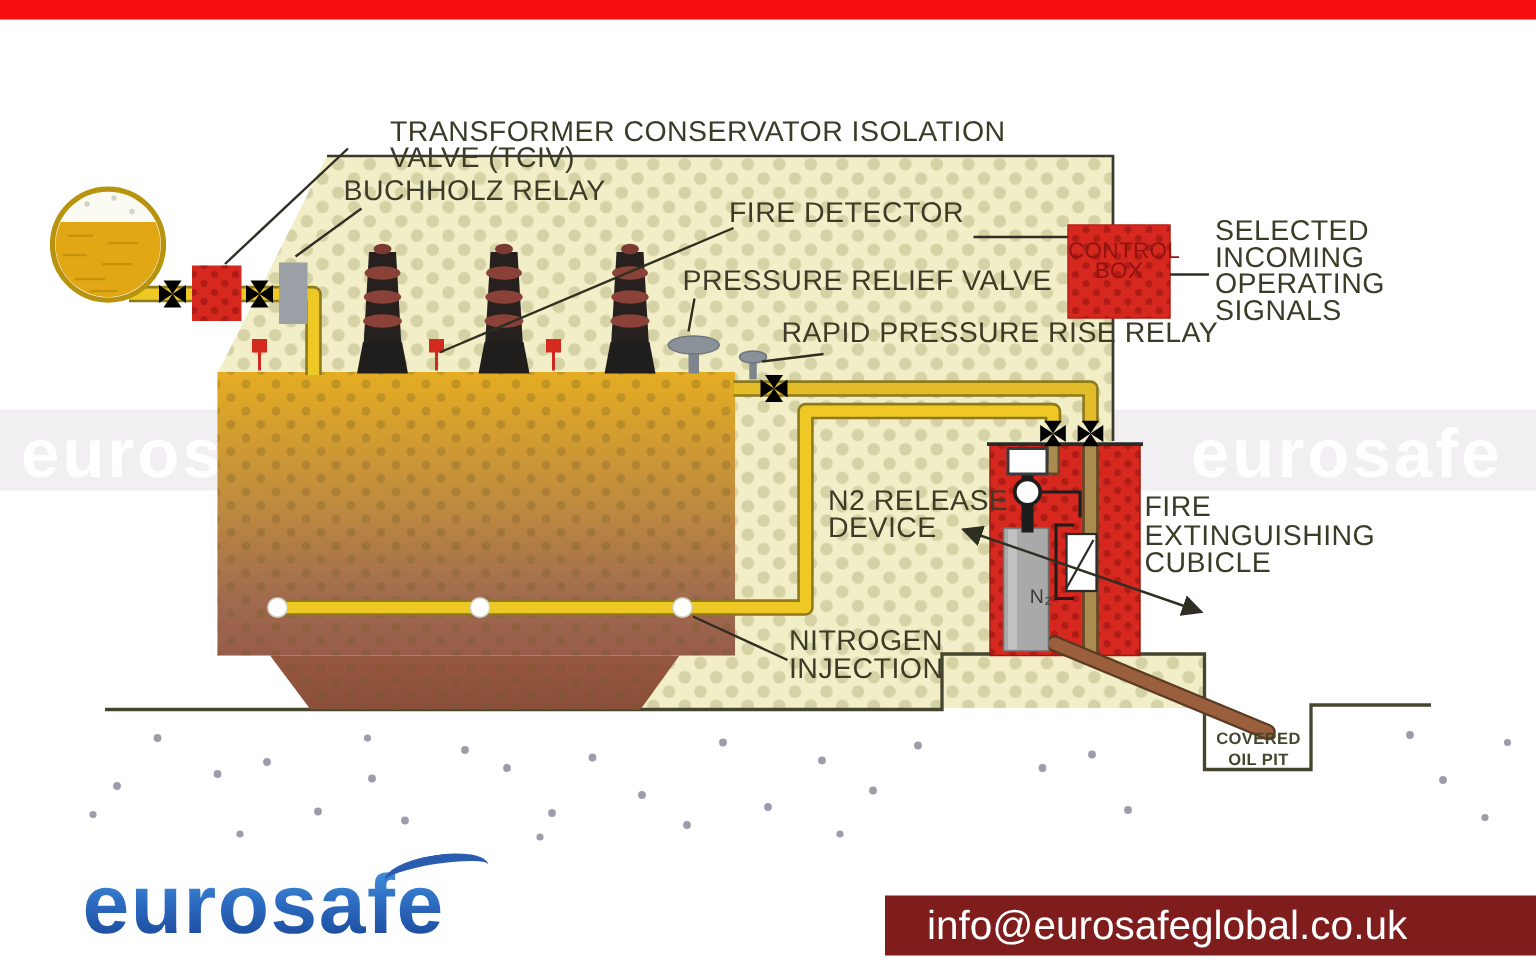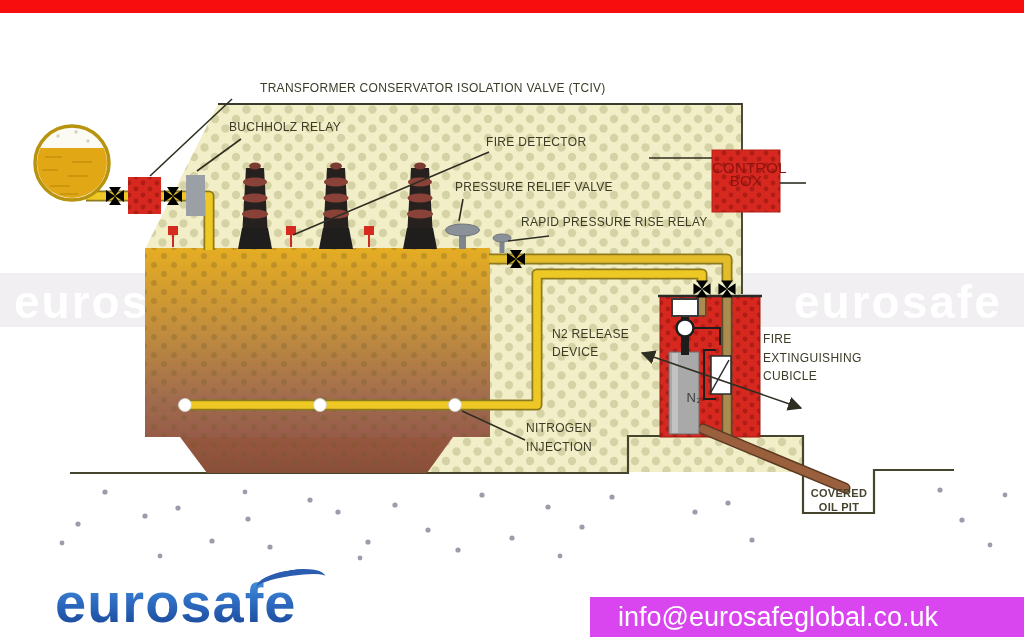--- a/index.html
+++ b/index.html
@@ -6,21 +6,21 @@
   #stage{position:relative;width:1024px;height:640px;overflow:hidden;background:#fff;
          font-family:"Liberation Sans", sans-serif;}
   .abs{position:absolute;}
   #topbar{left:0;top:0;width:1024px;height:13px;background:#f70d0d;}
   #wmband{left:0;top:273px;width:1024px;height:54px;background:#f1eff1;}
   .wmtext{position:absolute;top:2px;font-size:46px;font-weight:bold;letter-spacing:2px;
           color:rgba(255,255,255,0.97);}
   #wm-left{left:14px;}
   #wm-right{left:794px;}
   #diagram-svg{left:0;top:0;}
-  .lbl{position:absolute;color:#3c3b27;font-size:12px;letter-spacing:.3px;line-height:17px;}
+  .lbl{position:absolute;color:#3c3b27;font-size:19px;letter-spacing:.3px;line-height:17px;}
   .ml{white-space:pre-line;}
   #lbl-title{left:260px;top:80px;width:460px;}
   #lbl-buchholz{left:229px;top:119px;}
   #lbl-firedet{left:486px;top:134px;}
   #lbl-prv{left:455px;top:179px;}
   #lbl-rprr{left:521px;top:214px;}
   #lbl-signals{left:810px;top:146px;line-height:17.5px;}
   #lbl-controlbox{left:712px;top:161px;width:68px;text-align:center;font-size:15px;
                   line-height:13px;color:#8f1410;letter-spacing:.2px;}
   #lbl-transformer{left:150px;top:333px;width:335px;text-align:center;color:#44391d;letter-spacing:1px;}
@@ -28,21 +28,21 @@
   #lbl-nitro{left:526px;top:419px;line-height:18.5px;}
   #lbl-cubicle{left:763px;top:330px;line-height:18.5px;}
   #lbl-quick{left:830px;top:402px;line-height:18.5px;}
   #lbl-pit{left:801px;top:486px;width:76px;text-align:center;font-size:11px;line-height:14px;color:#45452e;font-weight:bold;}
   #lbl-n2{left:669px;top:389px;width:50px;text-align:center;font-size:13px;color:#3b3b3b;}
   #logo{left:55px;top:570px;font-size:56px;font-weight:bold;letter-spacing:1px;
         background:linear-gradient(180deg,#4da3e8 0%,#2f6fc4 45%,#153e8f 100%);
         -webkit-background-clip:text;background-clip:text;color:transparent;}
   #logo-accent{left:256px;top:570px;width:70px;height:18px;border-top:6px solid #2a5cb0;
                border-radius:50%;transform:rotate(-9deg);}
-  #emailbar{left:590px;top:597px;width:434px;height:40px;background:#d946ef;}
+  #emailbar{left:590px;top:597px;width:434px;height:40px;background:#7f1d1d;}
   #emailbar span{display:block;padding-left:28px;line-height:40px;font-size:27px;color:#fff;}
 </style>
 </head>
 <body>
 
 <div id="stage">
 
   <div id="topbar" class="abs"></div>
 
   <div id="wmband" class="abs">
@@ -286,20 +286,24 @@
       <path d="M 462 411 L 525 440"></path>
       <path d="M 642 353 L 801 408" marker-start="url(#ah)" marker-end="url(#ah)"></path>
     </g>
   </svg>
 
   <div class="lbl" id="lbl-title">TRANSFORMER CONSERVATOR ISOLATION VALVE (TCIV)</div>
   <div class="lbl" id="lbl-buchholz">BUCHHOLZ RELAY</div>
   <div class="lbl" id="lbl-firedet">FIRE DETECTOR</div>
   <div class="lbl" id="lbl-prv">PRESSURE RELIEF VALVE</div>
   <div class="lbl" id="lbl-rprr">RAPID PRESSURE RISE RELAY</div>
+  <div class="lbl ml" id="lbl-signals">SELECTED
+INCOMING
+OPERATING
+SIGNALS</div>
   <div class="lbl ml" id="lbl-controlbox">CONTROL
 BOX</div>
   <div class="lbl ml" id="lbl-n2rel">N2 RELEASE
 DEVICE</div>
   <div class="lbl ml" id="lbl-cubicle">FIRE
 EXTINGUISHING
 CUBICLE</div>
   <div class="lbl ml" id="lbl-nitro">NITROGEN
 INJECTION</div>
   <div class="lbl ml" id="lbl-pit">COVERED

